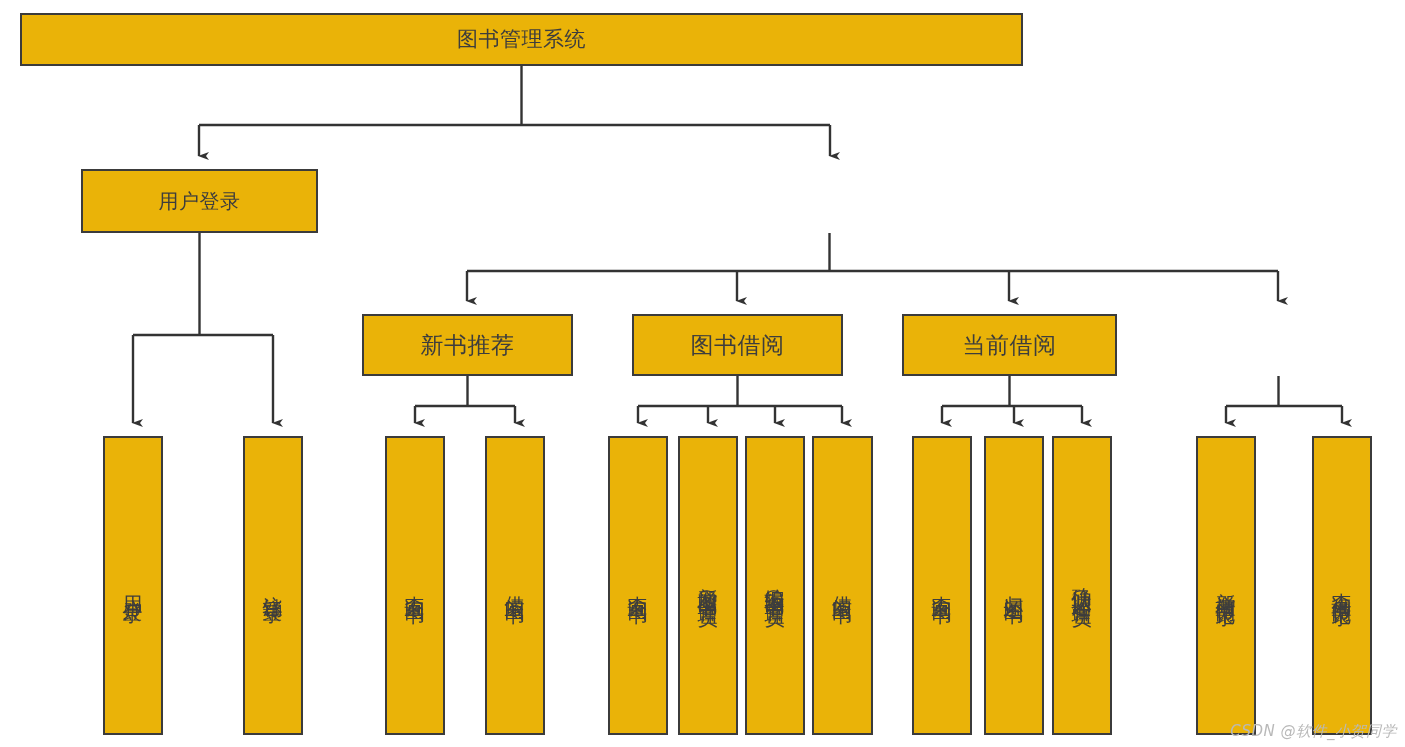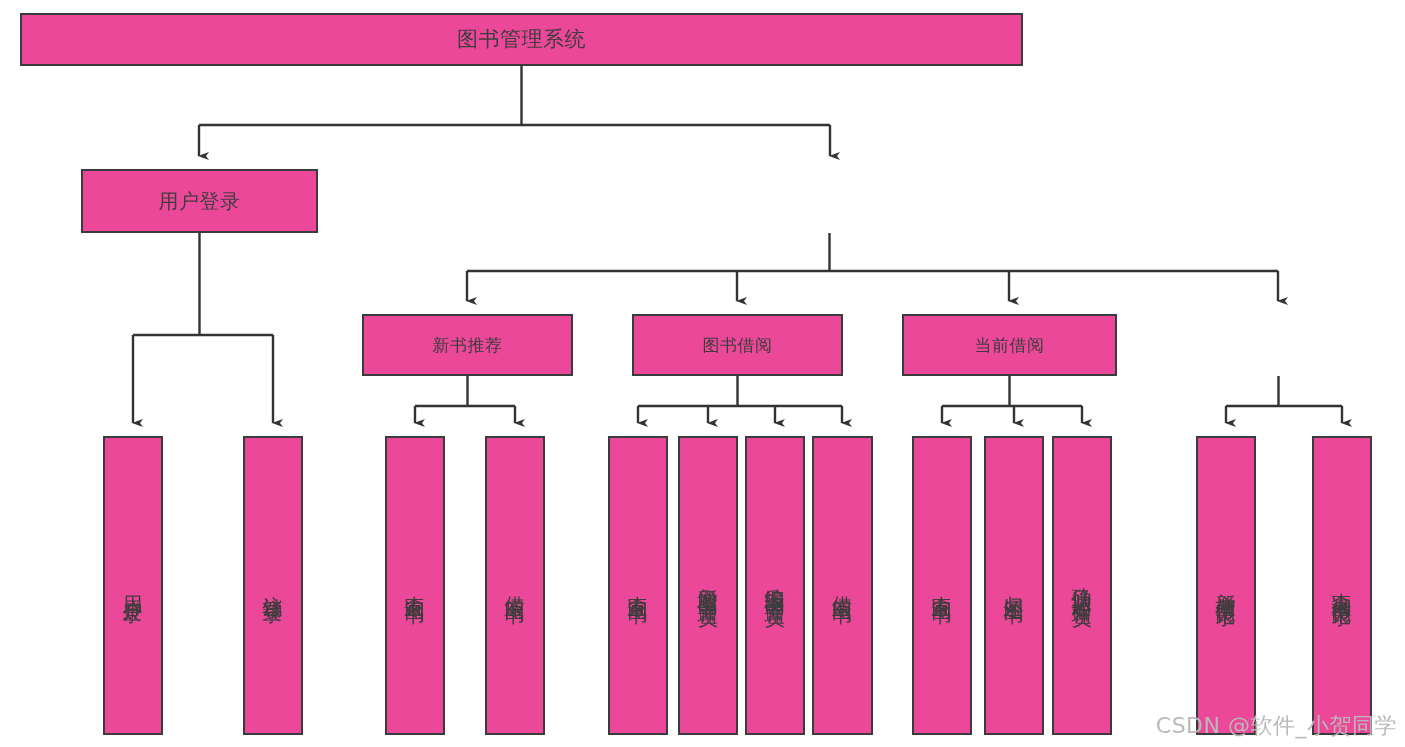--- a/index.html
+++ b/index.html
@@ -27,41 +27,41 @@
     left: 0;
     top: 0;
     width: 1405px;
     height: 747px;
     pointer-events: none;
   }
 
   .node {
     position: absolute;
     box-sizing: border-box;
-    background: #ec4899;
+    background: #eab308;
     border: 2px solid #3b3b3b;
     display: flex;
     align-items: center;
     justify-content: center;
     text-align: center;
     color: #3d3d3d;
     line-height: 1.32;
     letter-spacing: 0.5px;
   }
 
   .node.root {
     font-size: 21px;
   }
 
   .node.level2 {
     font-size: 20px;
   }
 
   .node.level3 {
-    font-size: 17px;
+    font-size: 23px;
   }
 
   
   .node.leaf {
     font-size: 20px;
     writing-mode: vertical-rl;
     text-orientation: upright;
     letter-spacing: 3px;
     line-height: 1;
     padding: 4px 0;
@@ -71,25 +71,26 @@
 
   .leaf-label {
     display: block;
     white-space: nowrap;
   }
 
   #watermark {
     position: absolute;
     right: 8px;
     bottom: 6px;
-    font-size: 22px;
+    font-size: 15px;
     color: #b9b9b9;
     letter-spacing: 0.5px;
     white-space: nowrap;
     user-select: none;
+    font-style: italic;
   }
 </style>
 </head>
 <body>
 
 <div id="canvas">
 
   <svg id="connectors" viewBox="0 0 1405 747" xmlns="http://www.w3.org/2000/svg">
     <defs>
       <marker id="arrowhead" markerWidth="8" markerHeight="11" refX="4" refY="10" orient="auto" markerUnits="userSpaceOnUse">

